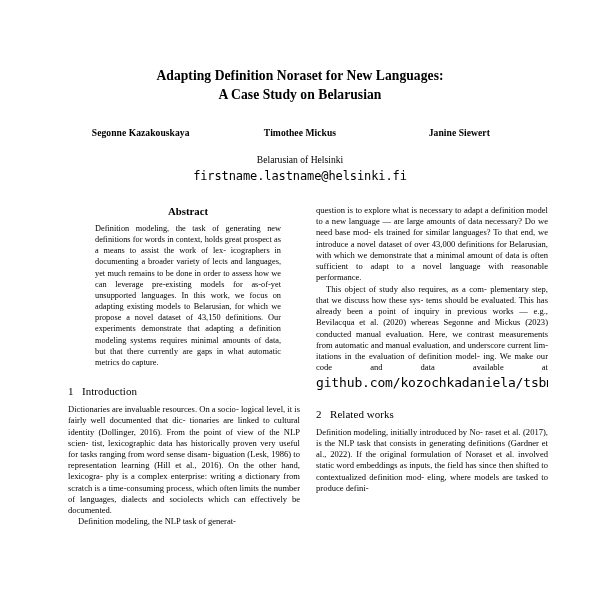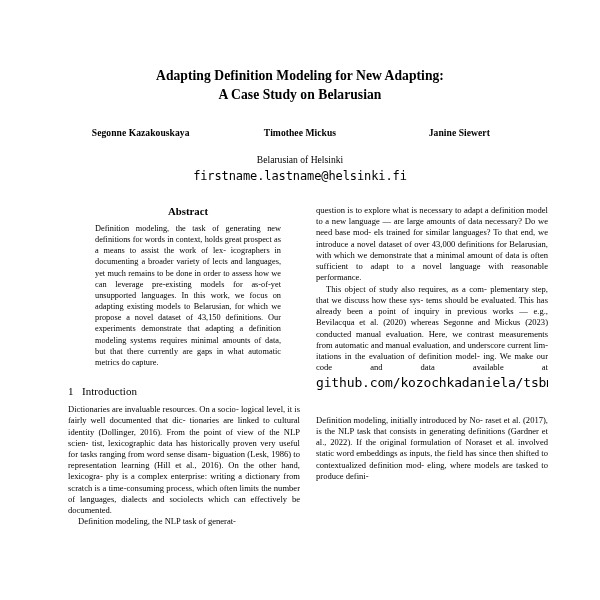--- a/index.html
+++ b/index.html
@@ -128,21 +128,21 @@
     letter-spacing: -0.15px;
   }
 </style>
 </head>
 <body>
 
 <div class="page">
 
   <div class="masthead">
     <div class="title">
-      <span class="tline">Adapting Definition Modeling for New Adapting:</span>
+      <span class="tline">Adapting Definition Noraset for New Languages:</span>
       <span class="tline">A Case Study on Belarusian</span>
     </div>
 
     <div class="authors">
       <div class="author">Segonne Kazakouskaya</div>
       <div class="author">Timothee Mickus</div>
       <div class="author">Janine Siewert</div>
     </div>
 
     <div class="affiliation">Belarusian of Helsinki</div>
@@ -165,19 +165,22 @@
 
       <p class="para">Dictionaries are invaluable resources. On a socio- logical level, it is fairly well documented that dic- tionaries are linked to cultural identity (Dollinger, 2016). From the point of view of the NLP scien- tist, lexicographic data has historically proven very useful for tasks ranging from word sense disam- biguation (Lesk, 1986) to representation learning (Hill et al., 2016). On the other hand, lexicogra- phy is a complex enterprise: writing a dictionary from scratch is a time-consuming process, which often limits the number of languages, dialects and sociolects which can effectively be documented.</p>
       <p class="para indent">Definition modeling, the NLP task of generat-</p>
     </div>
 
     <div class="col col-right">
       <p class="para">question is to explore what is necessary to adapt a definition model to a new language — are large amounts of data necessary? Do we need base mod- els trained for similar languages? To that end, we introduce a novel dataset of over 43,000 definitions for Belarusian, with which we demonstrate that a minimal amount of data is often sufficient to adapt to a novel language with reasonable performance.</p>
       <p class="para indent"><span>This object of study also requires, as a com- plementary step, that we discuss how these sys- tems should be evaluated. This has already been a point of inquiry in previous works — e.g., Bevilacqua et al. (2020) whereas Segonne and Mickus (2023) conducted manual evaluation. Here, we contrast measurements from automatic and manual evaluation, and underscore current lim- itations in the evaluation of definition model- ing. We make our code and data available at </span><span class="mono">github.com/kozochkadaniela/tsbm.</span></p>
 
       <div class="gap-before-head"></div>
+      <div class="sec-head">
+        <span class="num">2</span><span>Related works</span>
+      </div>
       <div class="gap-after-head"></div>
 
       <p class="para">Definition modeling, initially introduced by No- raset et al. (2017), is the NLP task that consists in generating definitions (Gardner et al., 2022). If the original formulation of Noraset et al. involved static word embeddings as inputs, the field has since then shifted to contextualized definition mod- eling, where models are tasked to produce defini-</p>
     </div>
 
   </div>
 </div>
 
 </body></html>

